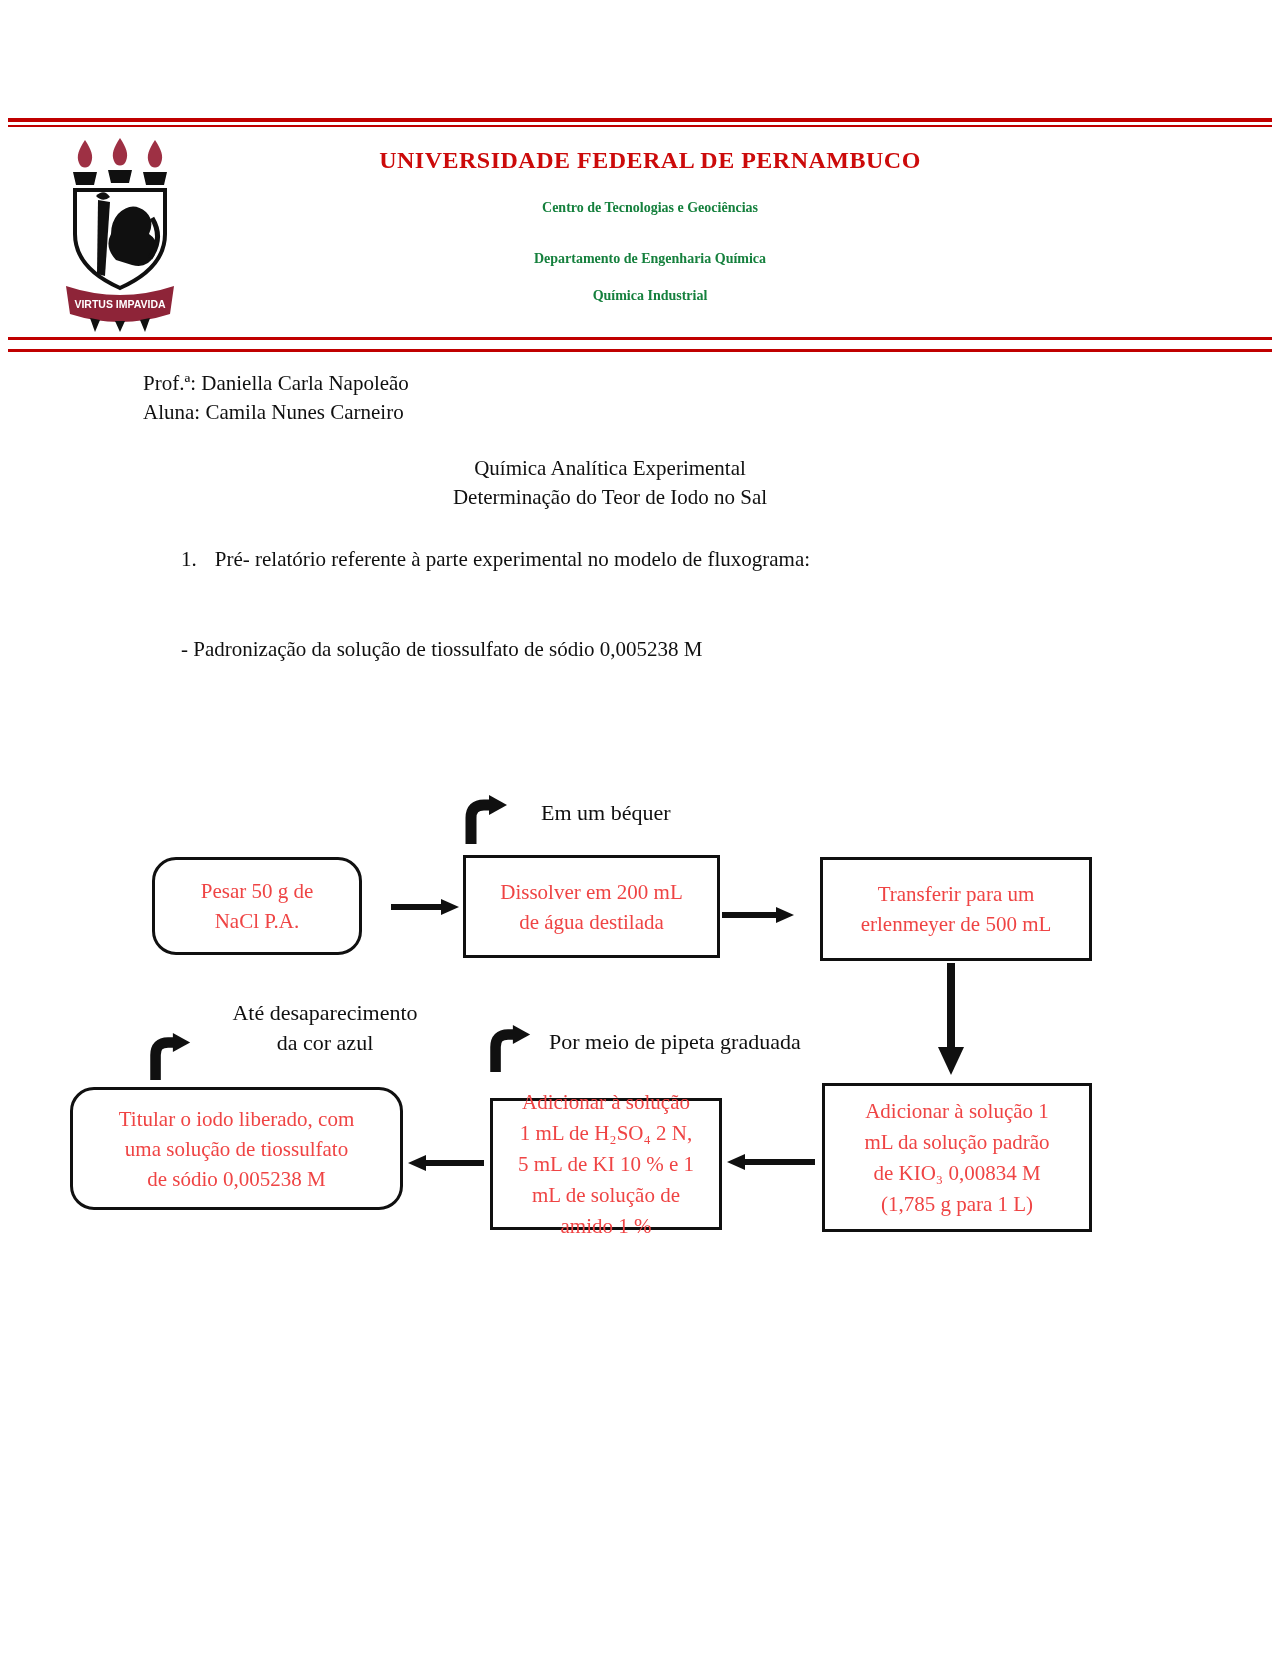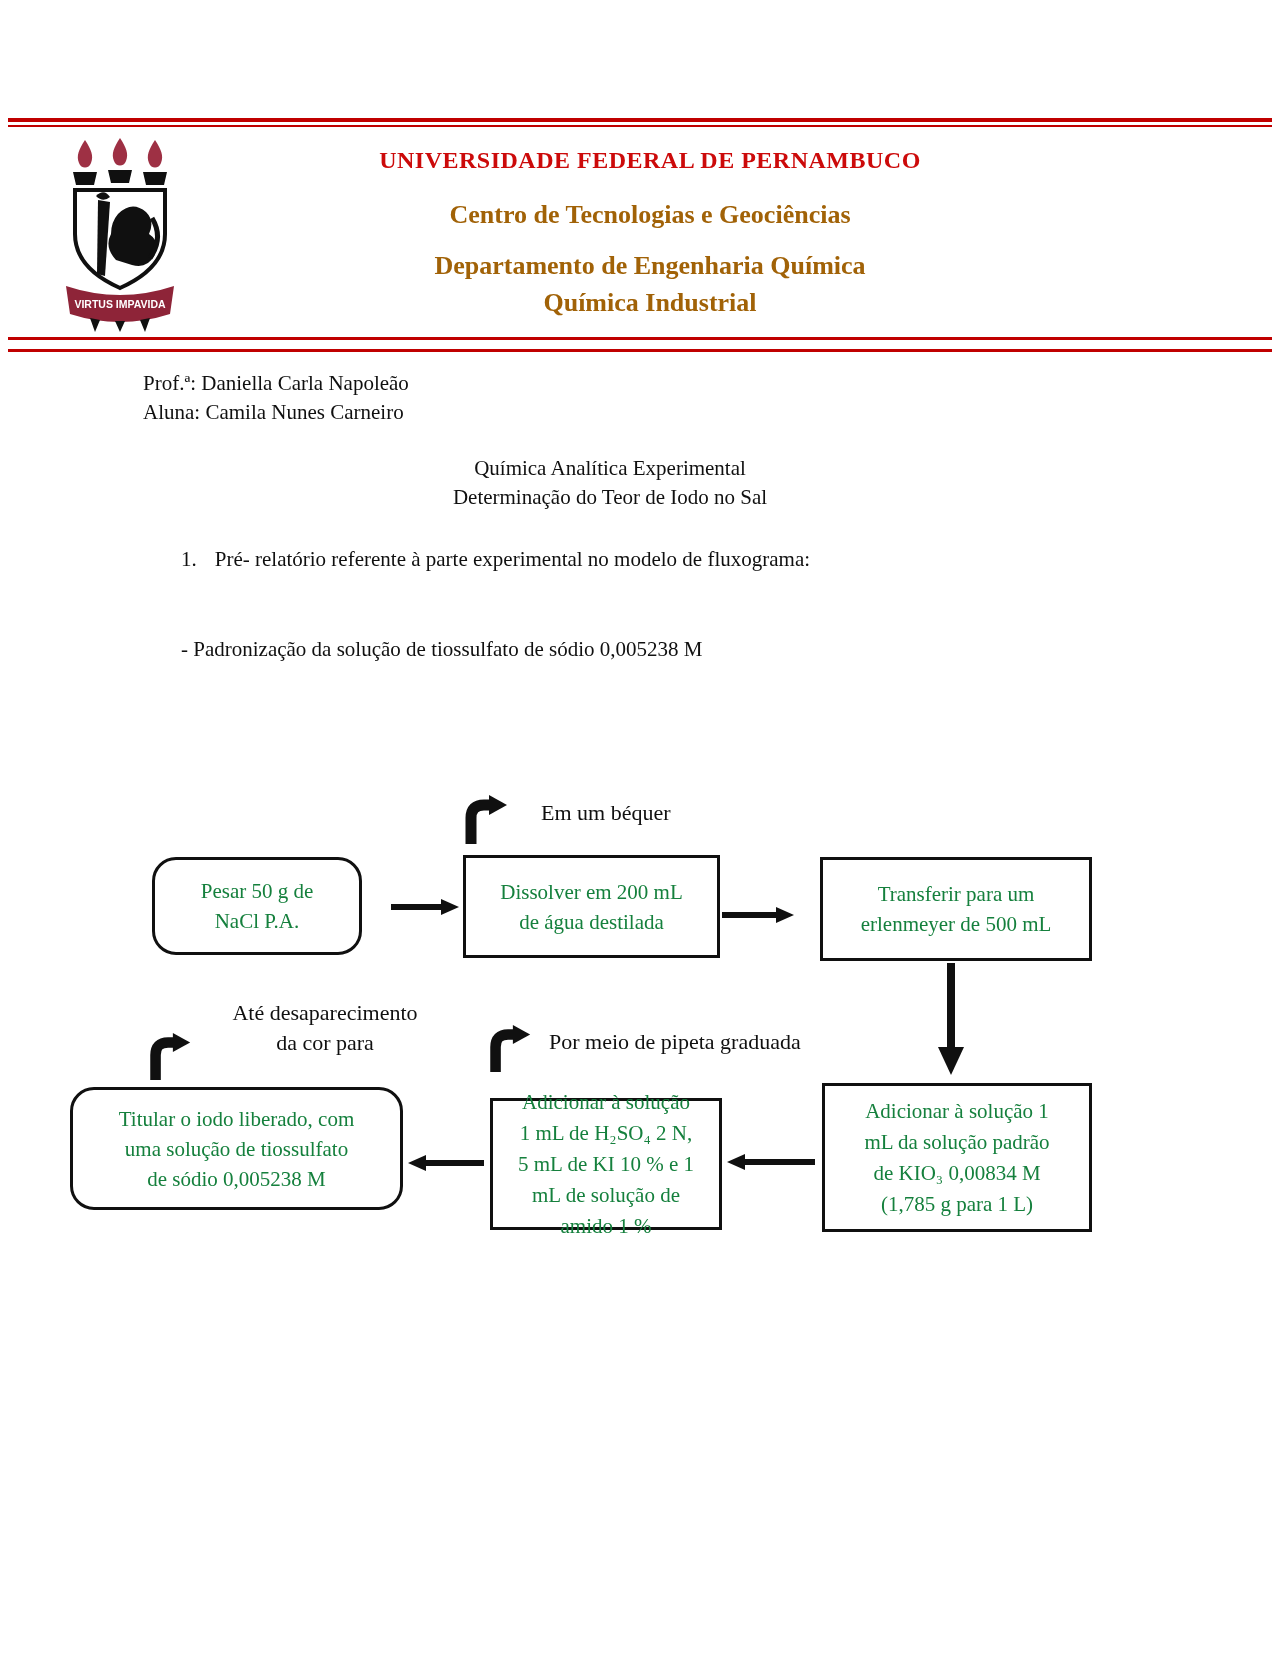--- a/index.html
+++ b/index.html
@@ -4,29 +4,29 @@
 <style>
   html,body{margin:0;padding:0;background:#ffffff;}
   #page{
     position:relative; width:1280px; height:1656px; background:#ffffff;
     font-family:"Liberation Serif","DejaVu Serif",serif; color:#101010; overflow:hidden;
   }
   .abs{position:absolute;}
   .redline{position:absolute; background:#c00000;}
   .hdr-center{position:absolute; left:180px; width:940px; text-align:center;}
   .univ-title{font-size:24px; font-weight:bold; color:#cc0a0a; letter-spacing:.5px;}
-  .hdr-sub{font-size:26px; font-weight:bold; color:#a16207;font-family:Liberation Serif, serif;}
+  .hdr-sub{font-size:14px; font-weight:bold; color:#15803d;font-family:Liberation Serif, serif;}
   .bodyline{position:absolute; font-size:21px; color:#101010;}
   .center-title{position:absolute; left:180px; width:860px; text-align:center; font-size:21px;}
   .listline{position:absolute; display:flex; gap:18px; font-size:21px;}
   .ann{position:absolute; font-size:22px; color:#101010; white-space:nowrap;}
   .box{
     position:absolute; box-sizing:border-box; border:3px solid #101010; background:#ffffff;
     display:flex; flex-direction:column; align-items:center; justify-content:center;
-    text-align:center; font-size:21px; line-height:30px; color:#15803d;
+    text-align:center; font-size:21px; line-height:30px; color:#ef4444;
   }
   .box.rounded{border-radius:24px;}
   .box .ln{white-space:nowrap;}
   svg{display:block;}
   .ink{fill:#101010;}
 </style>
 </head>
 <body>
 
 <div id="page">
@@ -123,21 +123,21 @@
 
   <div class="abs" style="left:938px; top:963px;">
     <svg width="26" height="114" viewBox="0 0 26 114">
       <rect class="ink" x="9" y="0" width="8" height="86"></rect>
       <polygon class="ink" points="0,84 26,84 13,112"></polygon>
     </svg>
   </div>
 
   <div class="ann" style="left:180px; top:998px; width:290px; text-align:center; white-space:normal; line-height:30px;">
     <div>Até desaparecimento</div>
-    <div>da cor para</div>
+    <div>da cor azul</div>
   </div>
   <div class="abs" style="left:146px; top:1030px;">
     <svg width="46" height="50" viewBox="0 0 46 52">
       <path d="M9,52 L9,26 Q9,13 22,13 L28,13" fill="none" stroke="#101010" stroke-width="11"></path>
       <polygon class="ink" points="27,3 45,13 27,23"></polygon>
     </svg>
   </div>
 
   <div class="abs" style="left:486px; top:1022px;">
     <svg width="46" height="50" viewBox="0 0 46 52">

